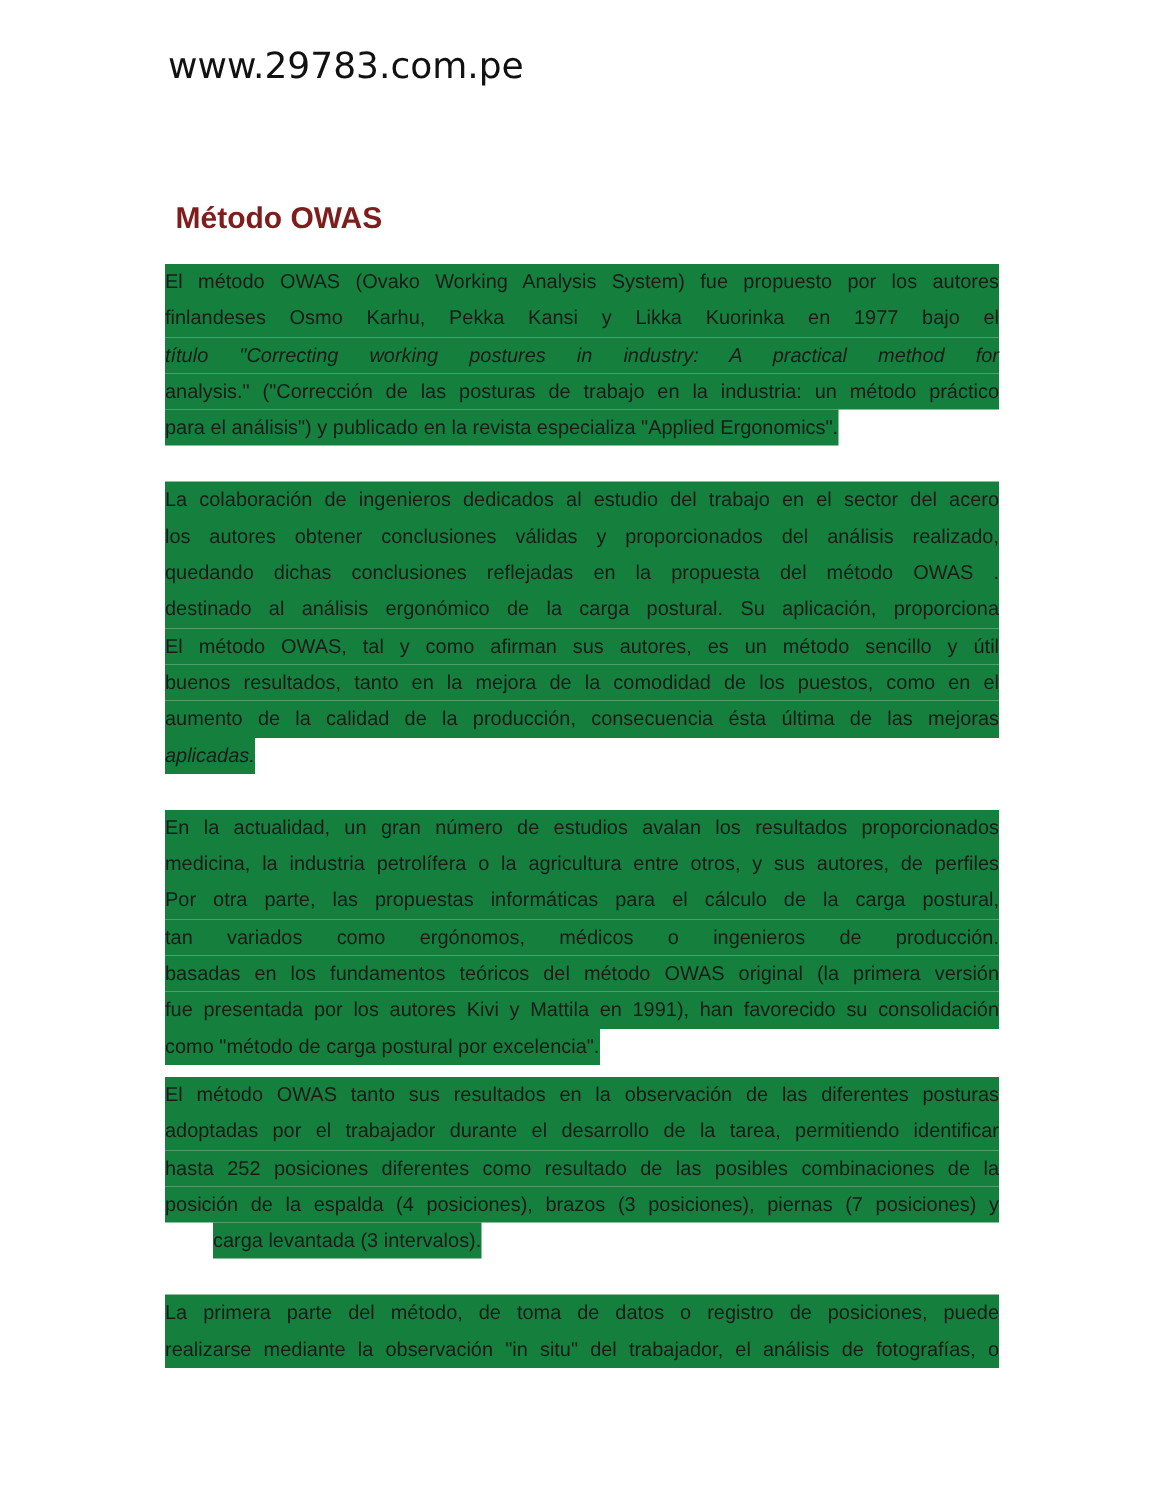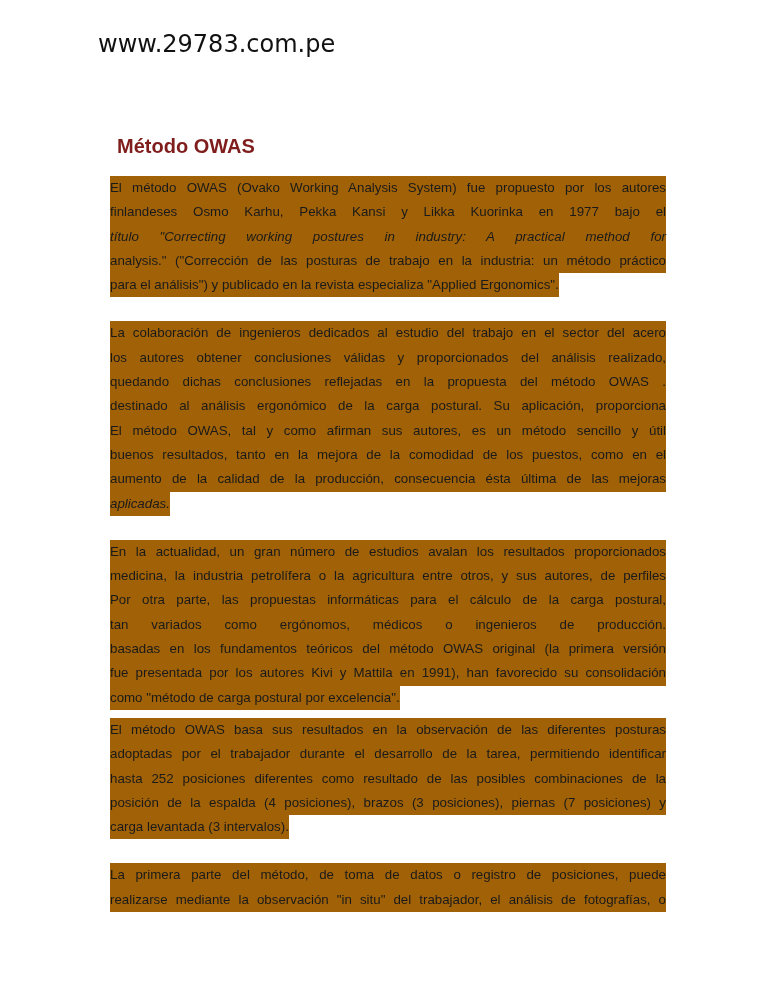--- a/index.html
+++ b/index.html
@@ -1,38 +1,38 @@
 <!DOCTYPE html>
 <html><head>
 <meta charset="utf-8">
 <style>
   html, body { margin: 0; padding: 0; background: #ffffff; }
   body { width: 768px; height: 994px; position: relative; overflow: hidden; }
   .site-url {
-    position: absolute; left: 98px; top: 30px;
+    position: absolute; left: 112px; top: 30px;
     font-family: "DejaVu Sans", sans-serif;
     font-size: 24px; color: #111111; letter-spacing: 0px;
   }
   .page-title {
     position: absolute; left: 117px; top: 135px;
     font-family: "Liberation Sans", sans-serif;
     font-size: 20px; font-weight: bold; color: #7f1d1d;
   }
   .content {
     position: absolute; left: 110px; top: 176px; width: 556px;
     font-family: "Liberation Sans", sans-serif;
     font-size: 13.3px; color: #1a1a1a;
     line-height: 24.3px;
   }
   .para { margin: 0; text-align: justify; text-align-last: left; }
   .gap-large { height: 24px; }
   .gap-small { height: 8px; }
   .line { display: block; white-space: nowrap; }
   .line.j { text-align: justify; text-align-last: justify; white-space: normal; }
-  .hl { background: #a16207; }
+  .hl { background: #15803d; }
 </style>
 </head>
 <body>
 
 <div class="site-url">www.29783.com.pe</div>
 
 <h1 class="page-title" style="margin:0;">Método OWAS</h1>
 
 <div class="content">
 
@@ -65,25 +65,25 @@
     <span class="line j hl">Por otra parte, las propuestas informáticas para el cálculo de la carga postural,</span>
     <span class="line j hl">tan variados como ergónomos, médicos o ingenieros de producción.</span>
     <span class="line j hl">basadas en los fundamentos teóricos  del método OWAS original (la primera versión</span>
     <span class="line j hl">fue presentada por los autores Kivi y Mattila en 1991), han favorecido su consolidación</span>
     <span class="line hl" style="display:inline-block;">como "método de carga postural por excelencia".</span>
   </div>
 
   <div class="gap-small"></div>
 
   <div class="para">
-    <span class="line j hl">El método OWAS basa sus resultados en la observación de las diferentes posturas</span>
+    <span class="line j hl">El método OWAS tanto sus resultados en la observación de las diferentes posturas</span>
     <span class="line j hl">adoptadas por el trabajador durante el desarrollo de la tarea, permitiendo identificar</span>
     <span class="line j hl">hasta 252 posiciones diferentes como resultado de las posibles combinaciones de la</span>
     <span class="line j hl">posición de la espalda (4 posiciones), brazos (3 posiciones), piernas (7 posiciones) y</span>
-    <span class="line hl" style="display:inline-block;">carga levantada (3 intervalos).</span>
+    <span class="line hl" style="display:inline-block;margin-left:32px;">carga levantada (3 intervalos).</span>
   </div>
 
   <div class="gap-large"></div>
 
   <div class="para">
     <span class="line j hl">La primera parte del método, de toma de datos o registro de posiciones, puede</span>
     <span class="line j hl">realizarse mediante la observación "in situ" del trabajador, el análisis de fotografías, o</span>
   </div>
 
 </div>

